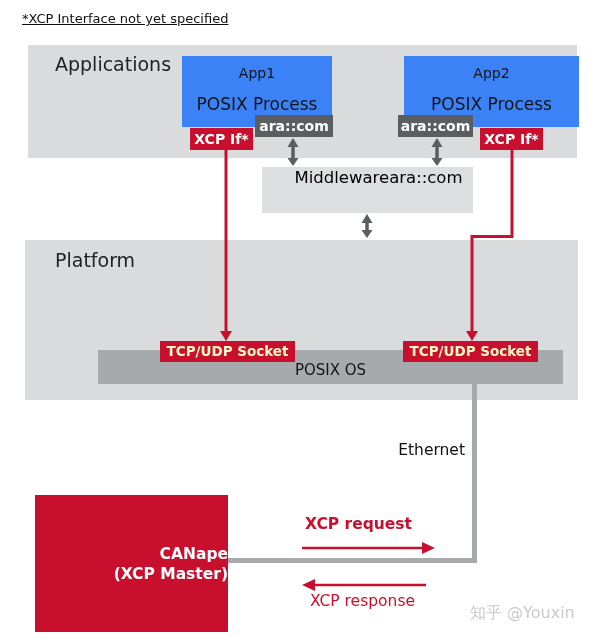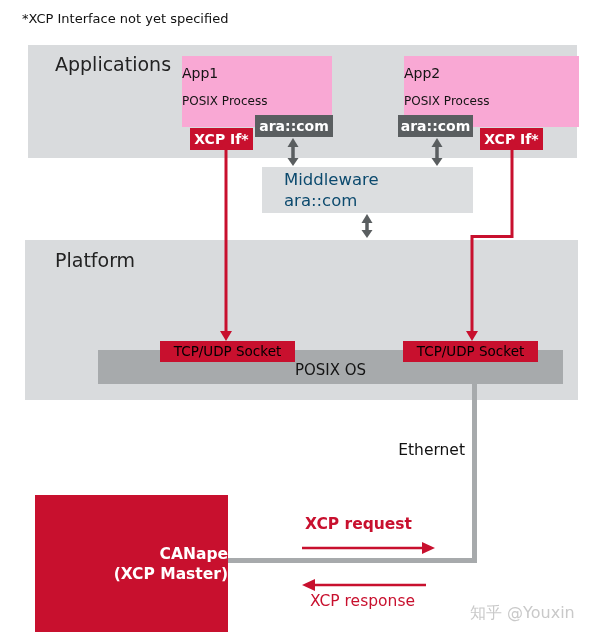--- a/index.html
+++ b/index.html
@@ -2,49 +2,49 @@
 <html><head>
 <meta charset="utf-8">
 <style>
   html,body{margin:0;padding:0;background:#ffffff;}
   .canvas{
     position:relative;width:600px;height:639px;background:#ffffff;
     font-family:"DejaVu Sans","Liberation Sans",sans-serif;
     color:#1a1a1a;overflow:hidden;
   }
   .abs{position:absolute;}
-  .note{left:22px;top:11px;font-size:13px;color:#111;}
+  .note{left:22px;top:11px;font-size:13px;color:#111;text-decoration:underline;}
   .section{background:#d9dbdd;}
   .section-apps{left:28px;top:45px;width:549px;height:113px;}
   .section-platform{left:25px;top:240px;width:553px;height:160px;}
   .section-label{font-size:19px;color:#222;}
   .apps-label{left:55px;top:53px;}
   .platform-label{left:55px;top:249px;}
-  .appbox{background:#f9a8d4;}
+  .appbox{background:#3b82f6;text-align:center;}
   .app1{left:182px;top:56px;width:150px;height:71px;}
   .app2{left:404px;top:56px;width:175px;height:71px;}
   .app-name{font-size:14px;color:#141414;margin-top:9px;}
-  .app-proc{font-size:12px;color:#141414;margin-top:13px;}
+  .app-proc{font-size:17px;color:#141414;margin-top:13px;}
   .chip{height:22px;line-height:22px;font-size:14px;font-weight:700;color:#fff;
         text-align:center;top:115px;}
   .chip-xcp{background:#c8102e;margin-top:13px;}
   .chip-ara{background:#5a5e60;}
   .chip-xcp1{left:190px;width:63px;}
   .chip-ara1{left:255px;width:78px;}
   .chip-ara2{left:398px;width:75px;}
   .chip-xcp2{left:480px;width:63px;}
   .middleware{left:262px;top:167px;width:211px;height:46px;background:#dcdee0;
-              padding-left:22px;box-sizing:border-box;font-size:16.5px;color:#0c4a6e;
-              display:flex;flex-direction:column;justify-content:center;line-height:21px;}
+              padding-left:22px;box-sizing:border-box;font-size:16.5px;color:#000000;
+              display:flex;flex-direction:row;justify-content:center;line-height:21px;}
   .posix-bar{left:98px;top:350px;width:465px;height:34px;background:#a7aaac;
              text-align:center;font-size:15px;color:#141414;
              display:flex;align-items:flex-end;justify-content:center;
              padding-bottom:5px;box-sizing:border-box;}
   .socket{top:341px;width:135px;height:21px;line-height:21px;font-size:13.5px;
-          font-weight:400;color:#000000;background:#c8102e;text-align:center;}
+          font-weight:700;color:#fef9c3;background:#c8102e;text-align:center;}
   .socket1{left:160px;}
   .socket2{left:403px;}
   .ethernet-label{left:330px;top:441px;width:135px;text-align:right;
                   font-size:15.5px;color:#111;}
   .canape{left:35px;top:495px;width:193px;height:137px;background:#c8102e;
           color:#fff;font-size:15.5px;font-weight:700;text-align:right;
           display:flex;flex-direction:column;justify-content:center;line-height:20px;}
   .msg{font-size:15.5px;color:#c8102e;}
   .msg-request{left:305px;top:515px;font-weight:bold;}
   .msg-response{left:310px;top:592px;}

